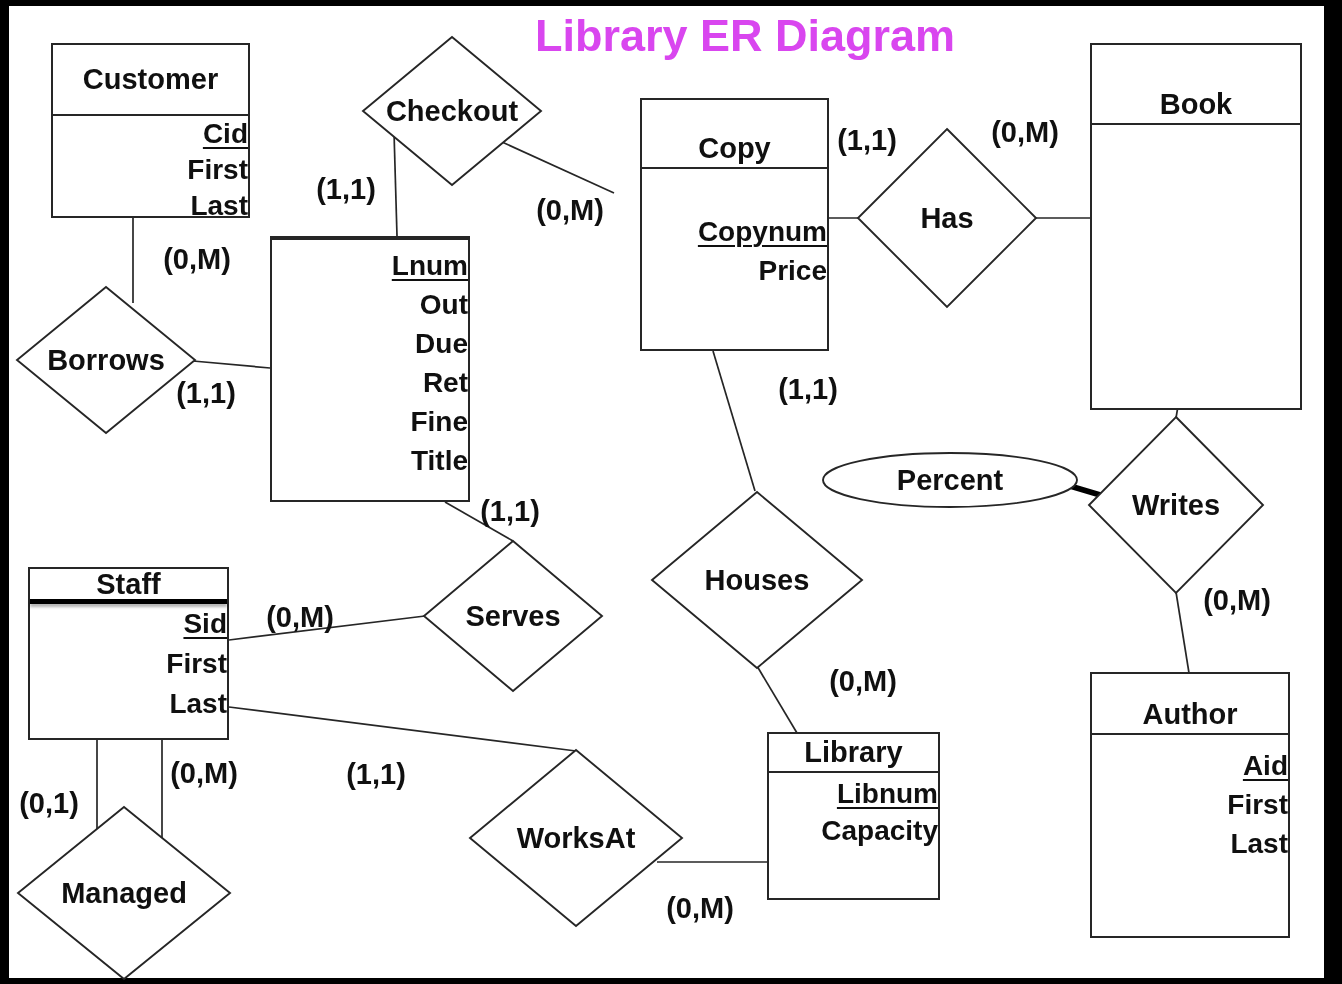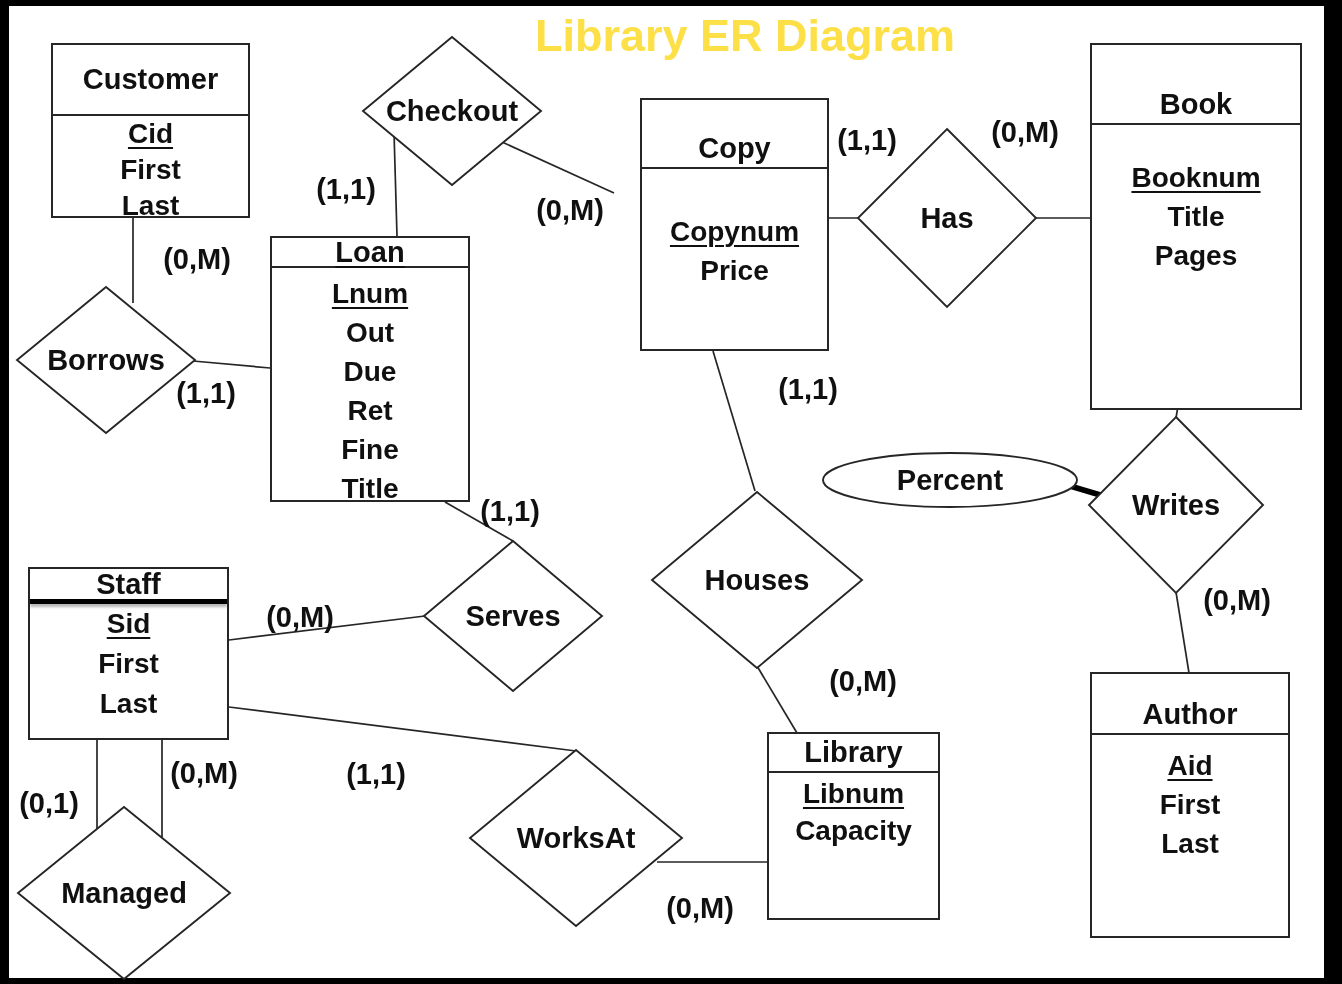--- a/index.html
+++ b/index.html
@@ -4,31 +4,31 @@
 <style>
   html,body{margin:0;padding:0;background:#000;}
   .stage{
     position:relative;width:1342px;height:984px;background:#000;
     font-family:"Liberation Sans","DejaVu Sans",sans-serif;overflow:hidden;
   }
   .slide{position:absolute;background:#fff;}
   svg.layer{position:absolute;left:0;top:0;font-family:"Liberation Sans","DejaVu Sans",sans-serif;}
   .title{
     position:absolute;left:745px;top:10px;transform:translateX(-50%);
-    font-size:45px;font-weight:600;color:#fde047;white-space:nowrap;letter-spacing:0;
+    font-size:45px;font-weight:600;color:#d946ef;white-space:nowrap;letter-spacing:0;
   }
   .entity{
     position:absolute;background:#fff;border:2px solid #262626;
     box-sizing:border-box;color:#101010;text-align:center;
   }
   .e-header{display:flex;justify-content:center;align-items:center;font-size:29px;font-weight:600;line-height:1;}
   .e-header.end{align-items:flex-end;padding-bottom:4px;}
   .e-div{height:2px;background:#262626;}
   .e-div.thick{height:5px;background:#000;box-shadow:0 3px 3px rgba(0,0,0,.30);}
-  .attrs{display:flex;flex-direction:column;align-items:center;}
+  .attrs{display:flex;flex-direction:column;align-items:flex-end;}
   .attr{font-size:28px;font-weight:600;}
   .u{text-decoration:underline;text-decoration-thickness:2px;text-underline-offset:4px;}
   .conn{stroke:#262626;stroke-width:1.7;fill:none;}
   .conn.thick{stroke:#000;stroke-width:5.5;stroke-linecap:round;}
   .shape{fill:#fff;stroke:#262626;stroke-width:1.9;}
   text.dtext{font-size:29px;font-weight:600;fill:#101010;text-anchor:middle;}
   text.card{font-size:29px;font-weight:600;fill:#101010;text-anchor:middle;}
 </style>
 </head>
 <body>
@@ -95,23 +95,20 @@
           <span class="">Customer</span>
         </div>
         <div class="e-div"></div>
         <div class="attrs" style="padding-top: 0px;">
           <div class="attr u" style="line-height: 36px;">Cid</div>
           <div class="attr" style="line-height: 36px;">First</div>
           <div class="attr" style="line-height: 36px;">Last</div>
         </div>
       </div>
       <div class="entity" style="left: 270px; top: 236px; width: 200px; height: 266px;">
-        <div class="e-header" style="height: 28px;">
-          <span class="u">Loan</span>
-        </div>
         <div class="e-div"></div>
         <div class="attrs" style="padding-top: 6px;">
           <div class="attr u" style="line-height: 39px;">Lnum</div>
           <div class="attr" style="line-height: 39px;">Out</div>
           <div class="attr" style="line-height: 39px;">Due</div>
           <div class="attr" style="line-height: 39px;">Ret</div>
           <div class="attr" style="line-height: 39px;">Fine</div>
           <div class="attr" style="line-height: 39px;">Title</div>
         </div>
       </div>
@@ -123,38 +120,33 @@
         <div class="attrs" style="padding-top: 43px;">
           <div class="attr u" style="line-height: 39px;">Copynum</div>
           <div class="attr" style="line-height: 39px;">Price</div>
         </div>
       </div>
       <div class="entity" style="left: 1090px; top: 43px; width: 212px; height: 367px;">
         <div class="e-header end" style="height: 74px;">
           <span class="">Book</span>
         </div>
         <div class="e-div"></div>
-        <div class="attrs" style="padding-top: 33px;">
-          <div class="attr u" style="line-height: 39px;">Booknum</div>
-          <div class="attr" style="line-height: 39px;">Title</div>
-          <div class="attr" style="line-height: 39px;">Pages</div>
-        </div>
       </div>
       <div class="entity" style="left: 28px; top: 567px; width: 201px; height: 173px;">
         <div class="e-header" style="height: 30px;">
           <span class="">Staff</span>
         </div>
         <div class="e-div thick"></div>
         <div class="attrs" style="padding-top: 0px;">
           <div class="attr u" style="line-height: 40px;">Sid</div>
           <div class="attr" style="line-height: 40px;">First</div>
           <div class="attr" style="line-height: 40px;">Last</div>
         </div>
       </div>
-      <div class="entity" style="left: 767px; top: 732px; width: 173px; height: 188px;">
+      <div class="entity" style="left: 767px; top: 732px; width: 173px; height: 168px;">
         <div class="e-header" style="height: 37px;">
           <span class="">Library</span>
         </div>
         <div class="e-div"></div>
         <div class="attrs" style="padding-top: 2px;">
           <div class="attr u" style="line-height: 37px;">Libnum</div>
           <div class="attr" style="line-height: 37px;">Capacity</div>
         </div>
       </div>
       <div class="entity" style="left: 1090px; top: 672px; width: 200px; height: 266px;">

